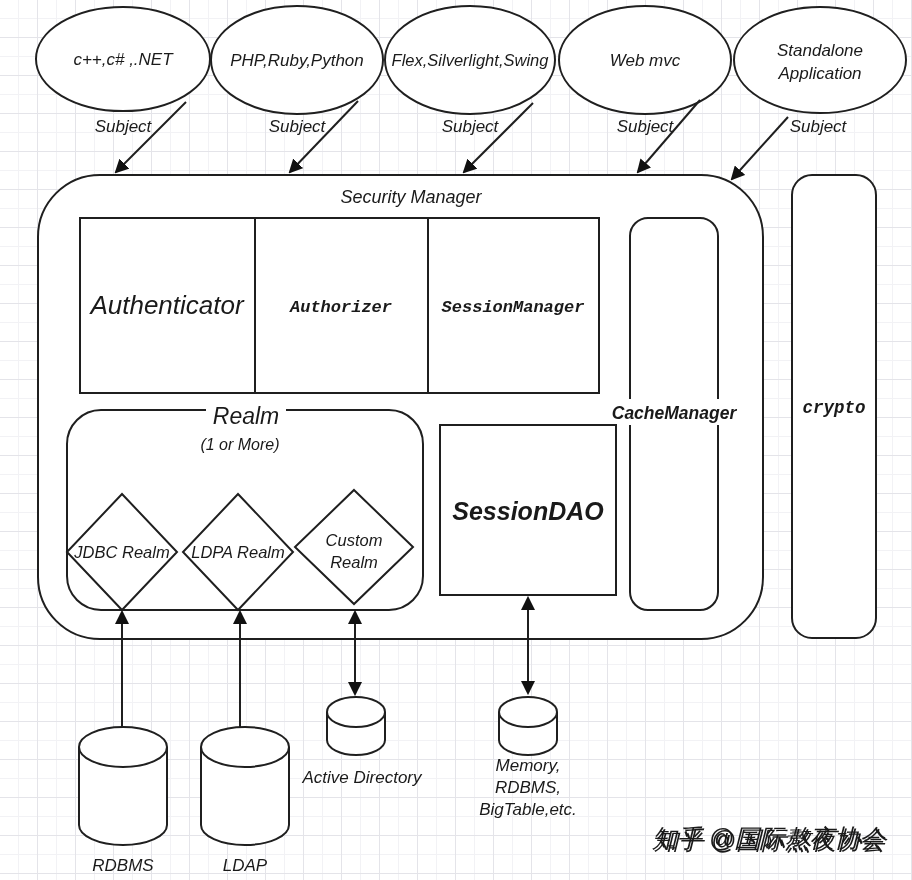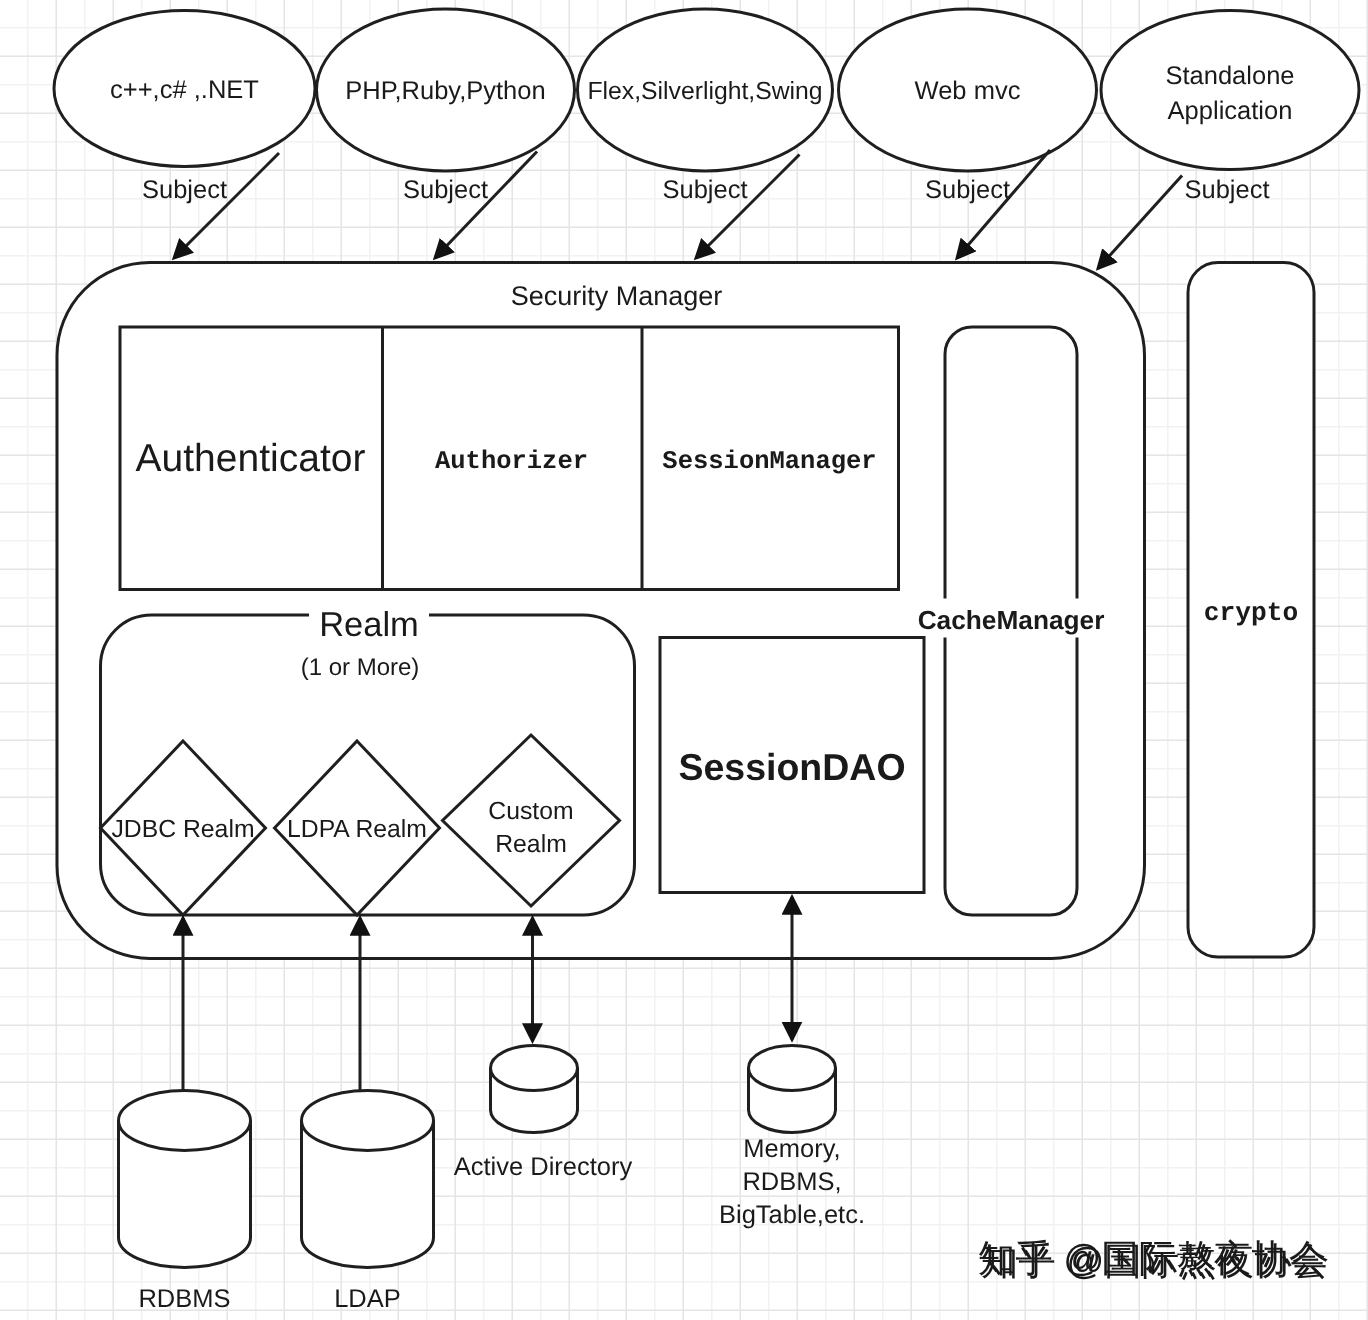--- a/index.html
+++ b/index.html
@@ -1,16 +1,16 @@
 <!DOCTYPE html>
 <html><head>
 <meta charset="utf-8">
 <style>
   html, body { margin: 0; padding: 0; background: #ffffff; }
-  .stage { width: 749px; height: 880px; position: relative; }
+  .stage { width: 749px; height: 880px; position: relative; font-style: italic; }
   svg { display: block; }
   text {
     font-family: "Liberation Sans", "DejaVu Sans", sans-serif;
     fill: #1a1a1a;
   }
   .mono { font-family: "Liberation Mono", "DejaVu Sans Mono", monospace; font-weight: bold; }
   .bold { font-weight: bold; }
   .mid  { text-anchor: middle; }
   .shape  { fill: #ffffff; stroke: #1f1f1f; stroke-width: 2; }
   .hollow { fill: none;    stroke: #1f1f1f; stroke-width: 2; }

